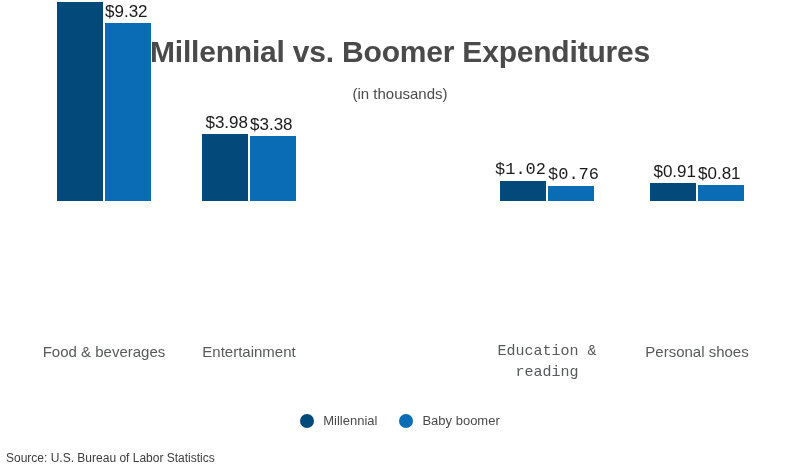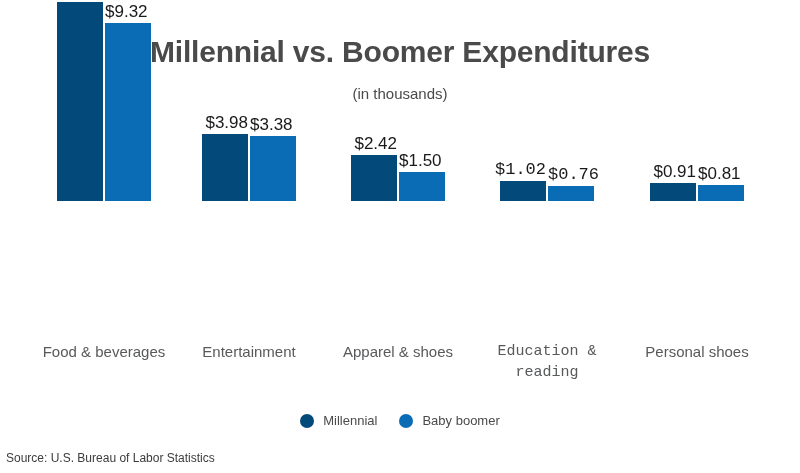--- a/index.html
+++ b/index.html
@@ -179,35 +179,20 @@
         <div class="bar-wrap">
           <span class="bar-label right">$3.38</span>
           <div class="bar boomer" style="height:65px;"></div>
         </div>
       </div>
       <div class="cat-label">
         <div>Entertainment</div>
       </div>
     </div>
 
-    <div class="group" style="left:323px; width:150px;">
-      <div class="bars">
-        <div class="bar-wrap">
-          <span class="bar-label left">$2.42</span>
-          <div class="bar millennial" style="height:46px;"></div>
-        </div>
-        <div class="bar-wrap">
-          <span class="bar-label right">$1.50</span>
-          <div class="bar boomer" style="height:29px;"></div>
-        </div>
-      </div>
-      <div class="cat-label">
-        <div>Apparel &amp; shoes</div>
-      </div>
-    </div>
 
     <div class="group" style="left:472px; width:150px;font-family:Liberation Mono, monospace;">
       <div class="bars">
         <div class="bar-wrap">
           <span class="bar-label left">$1.02</span>
           <div class="bar millennial" style="height:20px;"></div>
         </div>
         <div class="bar-wrap">
           <span class="bar-label right">$0.76</span>
           <div class="bar boomer" style="height:15px;"></div>

